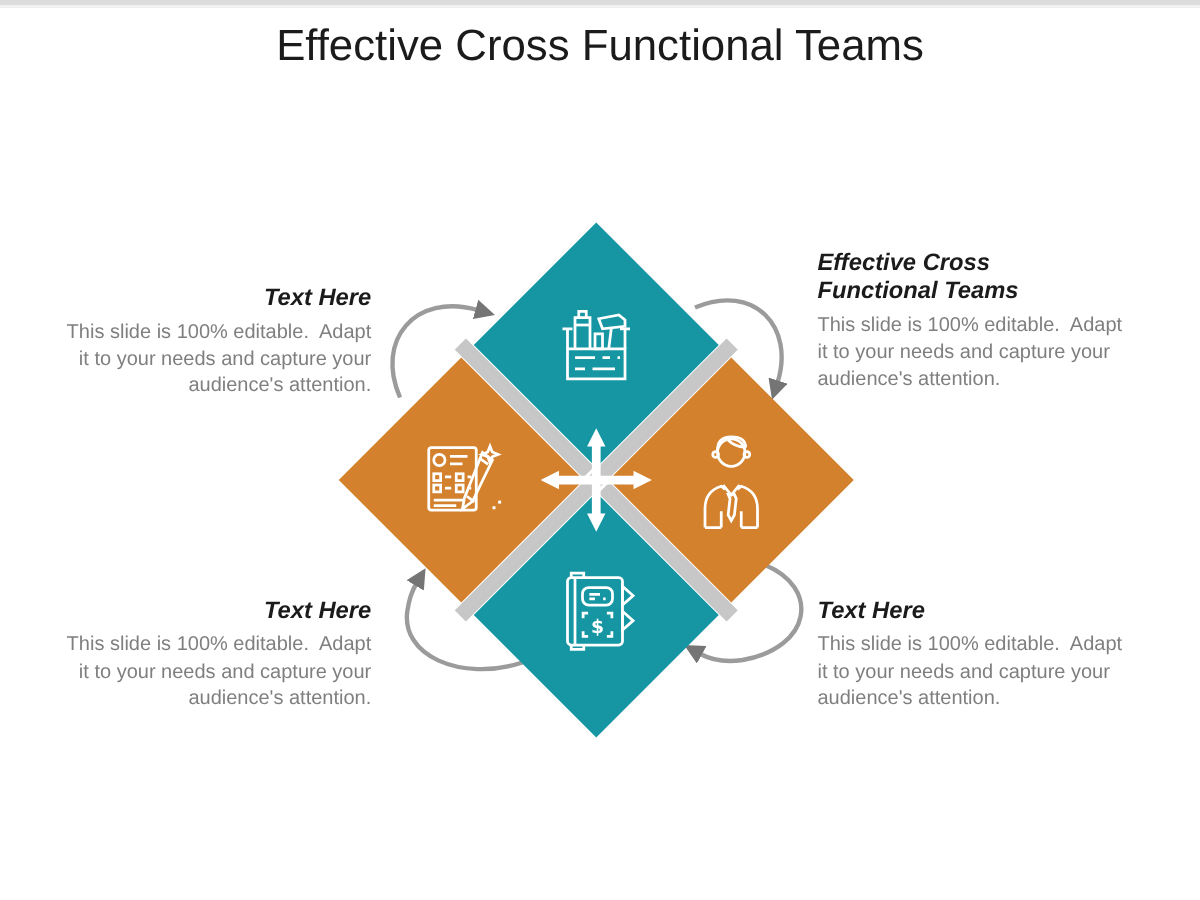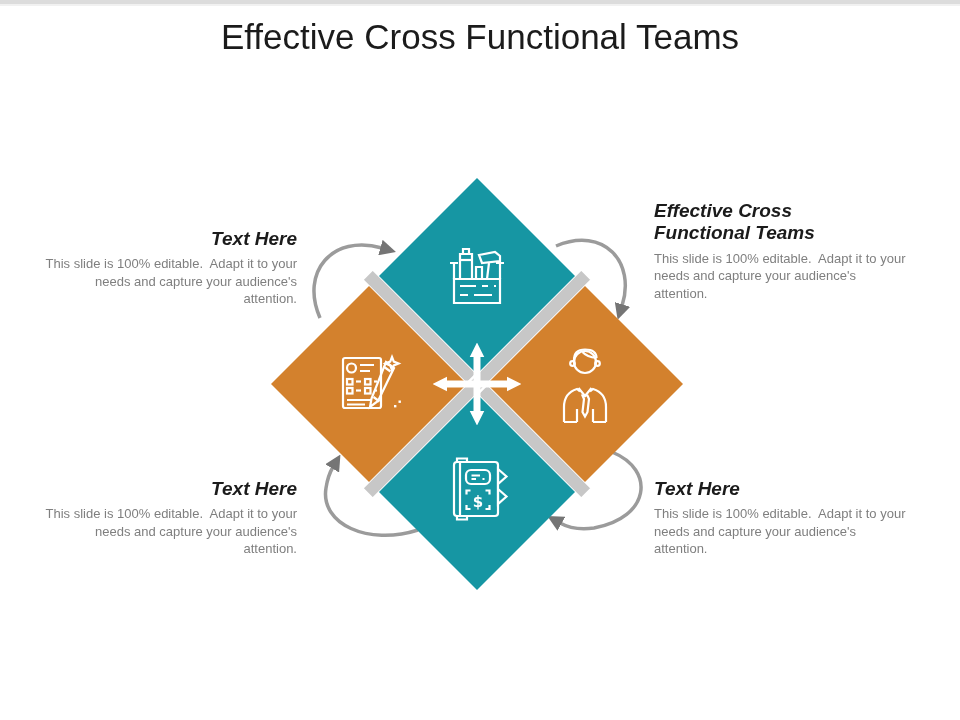--- a/index.html
+++ b/index.html
@@ -28,21 +28,21 @@
   .tb-tr { left:654px; top:200px; width:252px; text-align:left; }
   .tb-bl { left:45px;  top:478px; width:252px; text-align:right; }
   .tb-br { left:654px; top:478px; width:252px; text-align:left; }
   .block-heading {
     font-size:19px; font-weight:bold; font-style:italic;
     color:var(--heading-text,#1b1b1b);
     line-height:1.18; margin-bottom:5px;
   }
   .tb-tr .block-heading { max-width:225px; }
   .block-body {
-    font-size:13px; color:var(--body-text,#7f7f7f);
+    font-size:16px; color:var(--body-text,#7f7f7f);
     line-height:1.34; white-space:pre-wrap;
   }
 
   .ribbon { fill:var(--ribbon-gray,#c7c7c7); stroke:#fff; stroke-width:2.5; }
   .d-teal   { fill:var(--teal,#1696a3); }
   .d-orange { fill:var(--orange,#d3812d); }
   .arc { fill:none; stroke:var(--arrow-gray,#9b9b9b); stroke-width:3.5; }
   .icon { fill:none; stroke:var(--icon-stroke,#fff); stroke-width:2.2; stroke-linejoin:miter; }
   .icon-fill { fill:var(--icon-stroke,#fff); stroke:none; }
   .cross { fill:none; stroke:#fff; stroke-width:7; }

